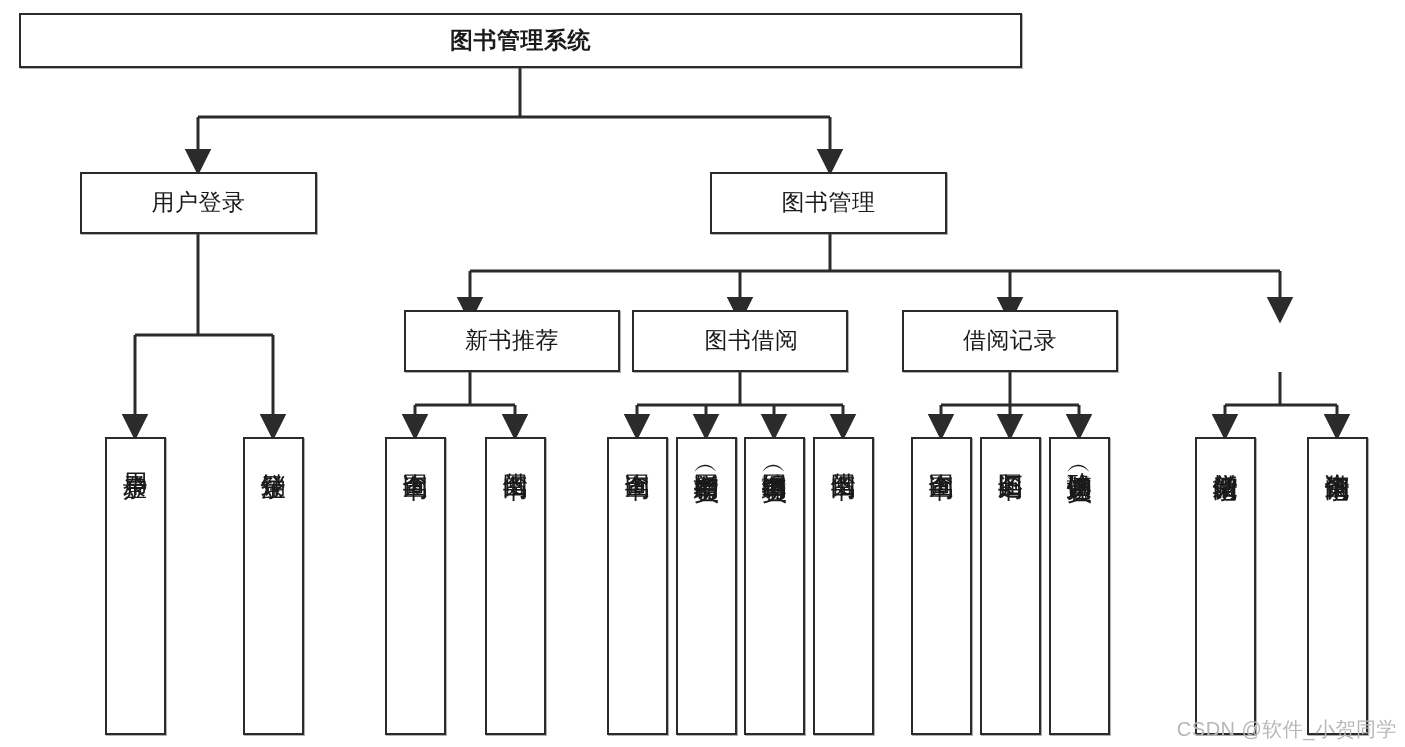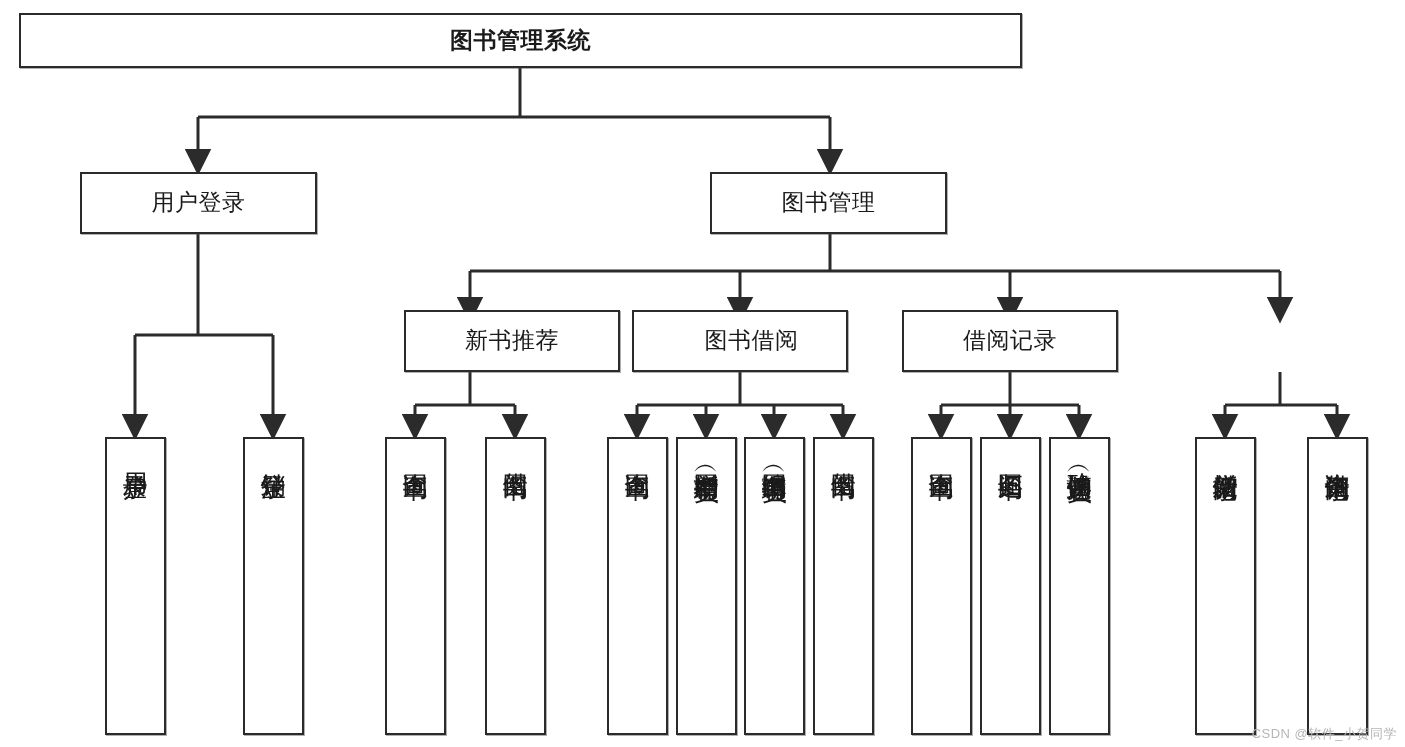--- a/index.html
+++ b/index.html
@@ -60,21 +60,21 @@
     text-orientation: upright;
     font-size: 25px;
     line-height: 1.05;
     letter-spacing: 1px;
     white-space: nowrap;
   }
   .watermark {
     position: absolute;
     right: 8px;
     bottom: 4px;
-    font-size: 13px;
+    font-size: 20px;
     color: #b6b6b6;
     letter-spacing: 0.5px;
     white-space: nowrap;
   }
 </style>
 </head>
 <body>
 
 <div id="canvas">
 

